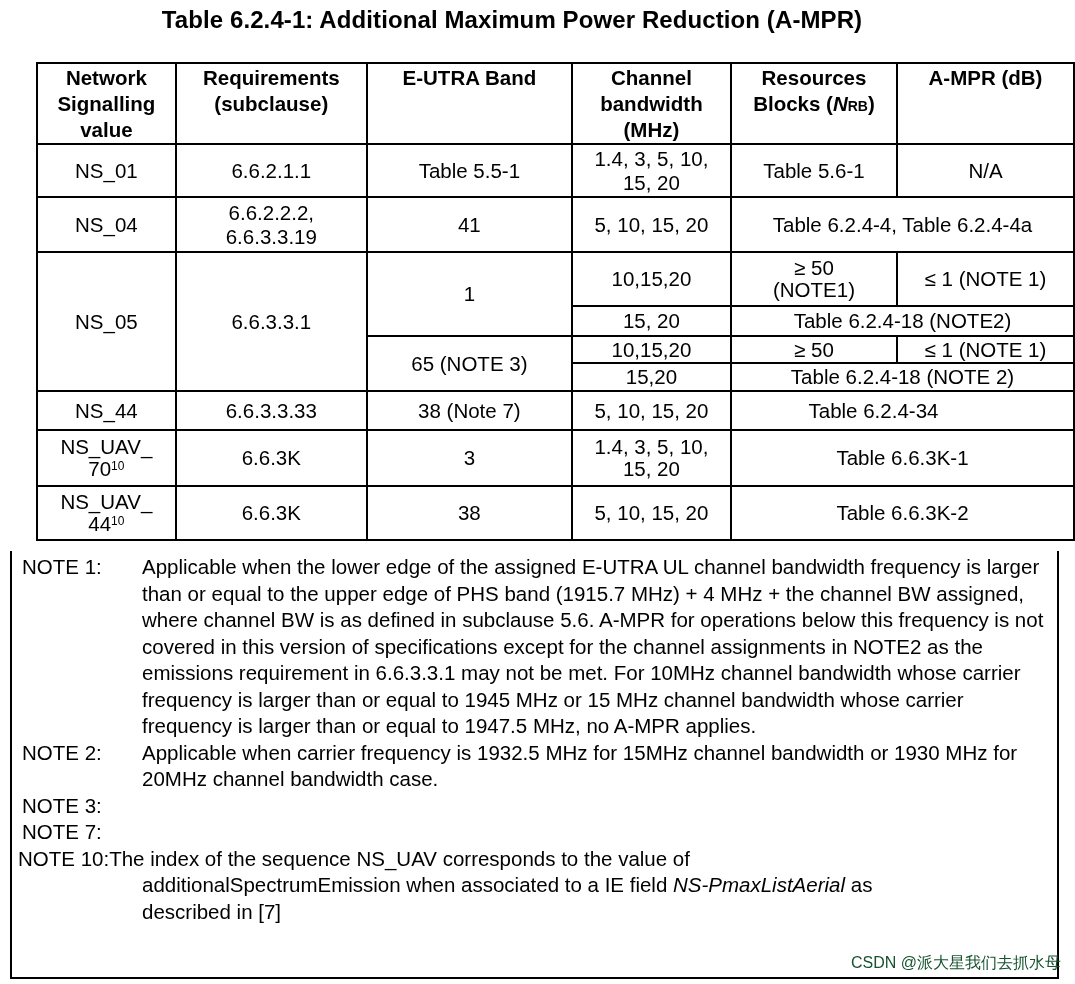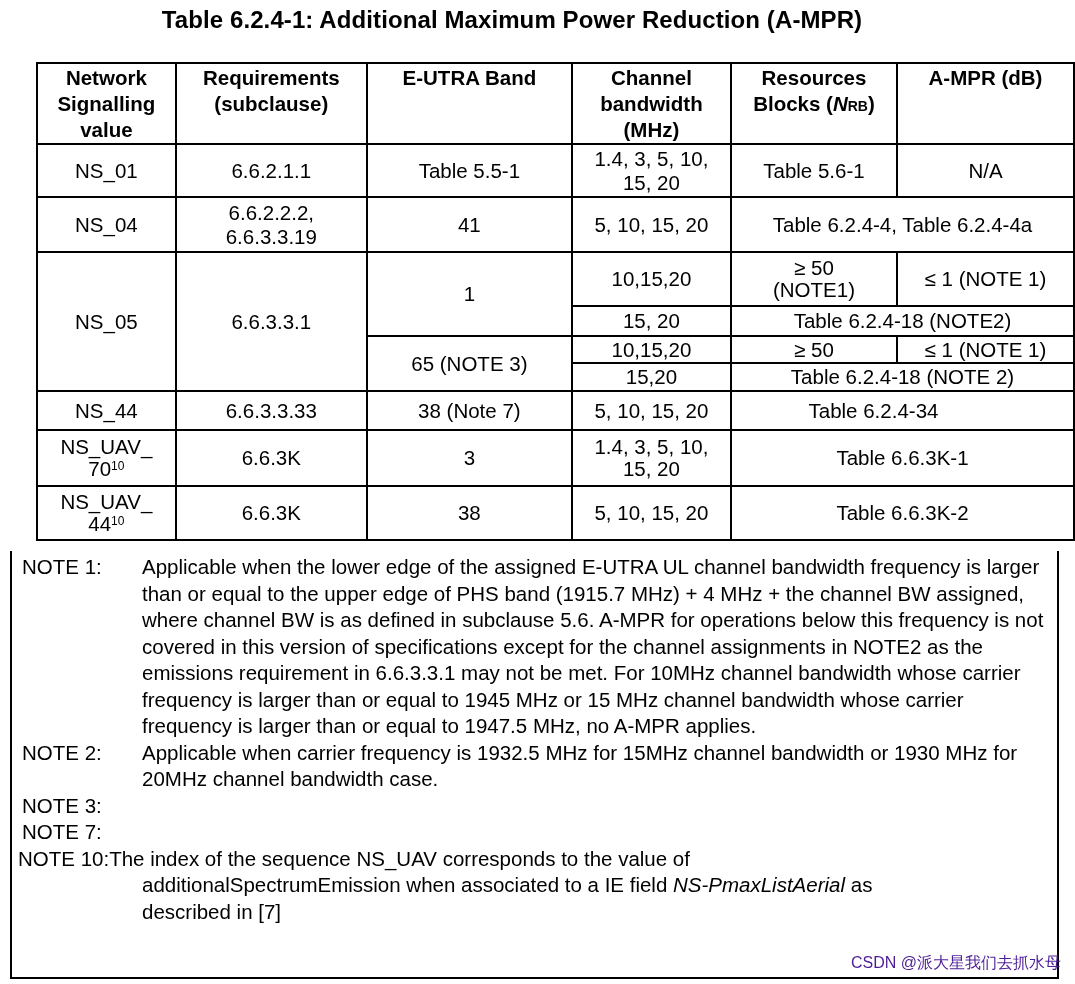--- a/index.html
+++ b/index.html
@@ -13,21 +13,21 @@
   .tbl th { font-weight:bold; vertical-align:top; padding-top:1px; font-size:20.5px; line-height:26px; }
   .tight td { line-height:22px; }
   sup { font-size:12px; vertical-align:6px; line-height:0; }
   .sub { font-size:14px; font-weight:bold; }
   .notes { position:absolute; left:10px; top:551px; width:1049px; height:428px;
            border:2px solid #000; border-top:none; box-sizing:border-box; }
   .note { display:flex; font-size:20.5px; line-height:26.5px; }
   .note-label { width:120px; flex:none; padding-left:10px; white-space:nowrap; }
   .note-text { flex:1; padding-right:4px; }
   .note10-indent { padding-left:130px; }
-  .watermark { position:absolute; right:14px; bottom:10px; font-size:16px; color:#4c1d95; }
+  .watermark { position:absolute; right:14px; bottom:10px; font-size:16px; color:#14532d; }
 </style>
 </head>
 <body>
 
 <div class="title">Table 6.2.4-1: Additional Maximum Power Reduction (A-MPR)</div>
 
 <table class="tbl">
   <colgroup>
     <col style="width:140px">
       <col style="width:193px">

